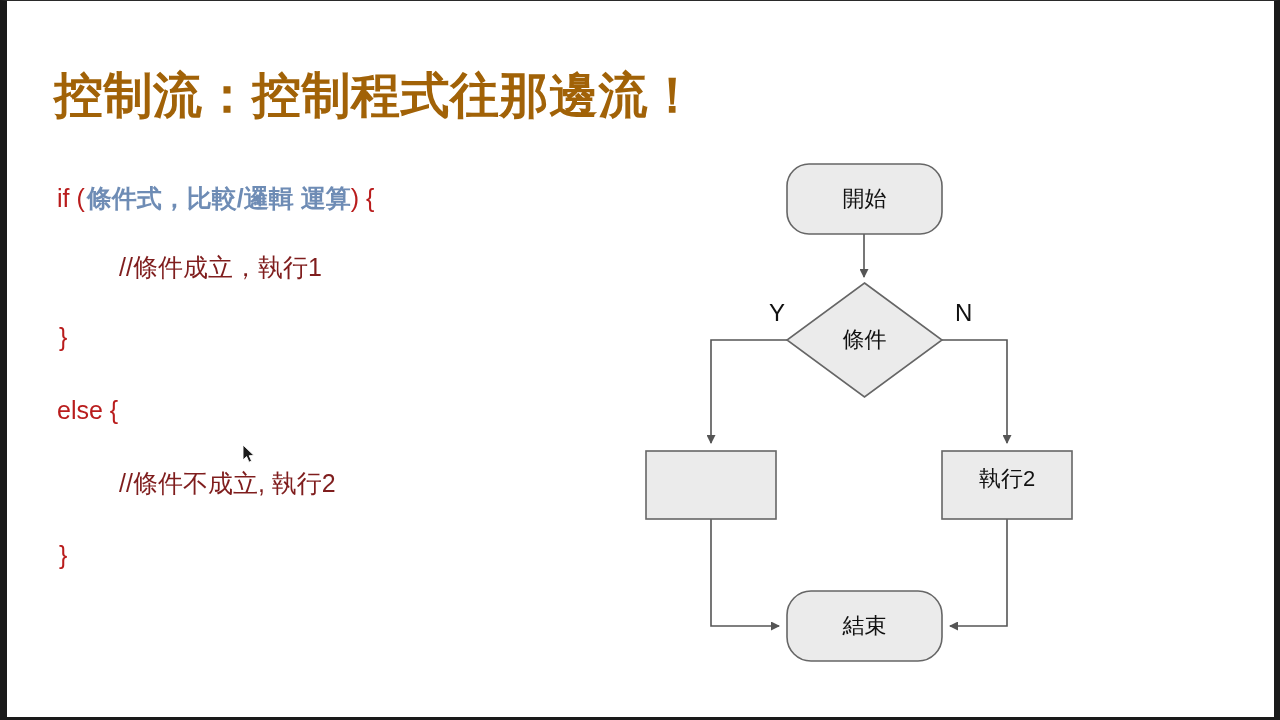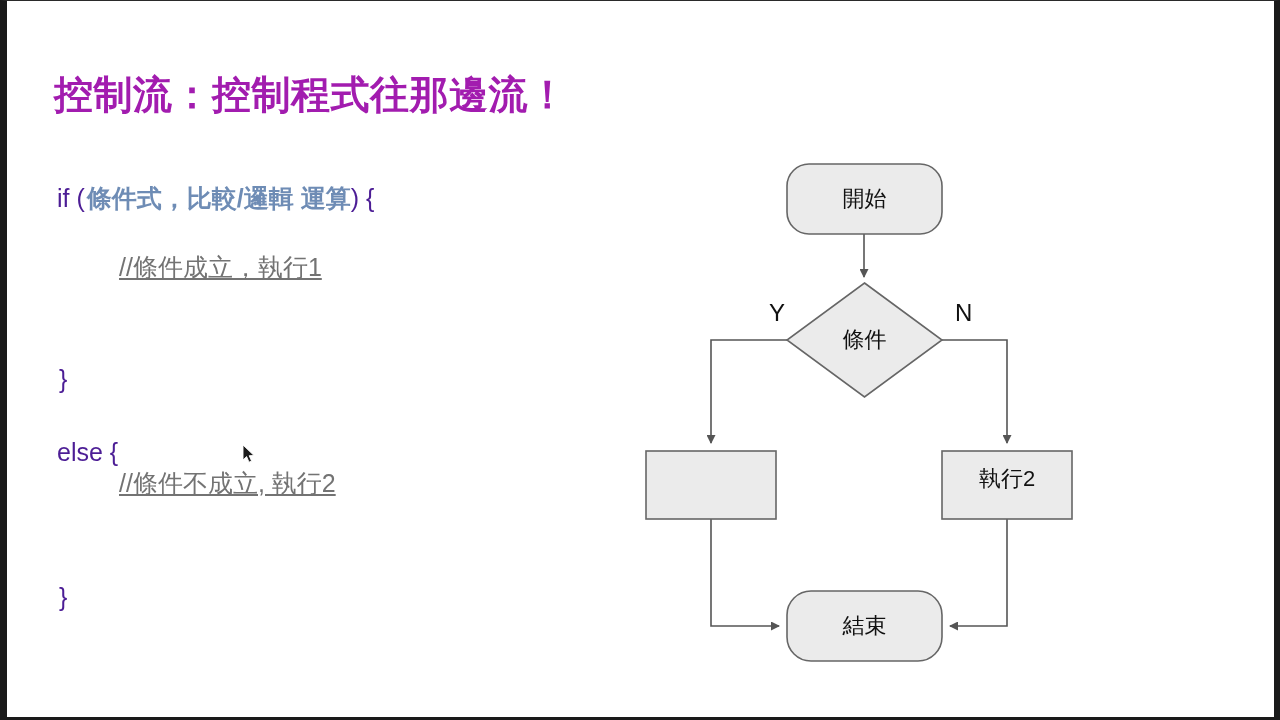--- a/index.html
+++ b/index.html
@@ -31,38 +31,38 @@
     top: 0;
     width: 1267px;
     height: 716px;
   }
 
   
   #page-title {
     position: absolute;
     left: 47px;
     top: 66px;
-    font-size: 39px;
+    font-size: 49px;
     line-height: 56px;
     font-weight: 700;
-    color: #a21caf;
+    color: #a16207;
     letter-spacing: 0.5px;
     white-space: nowrap;
   }
 
   
   .code-line {
     position: absolute;
     white-space: nowrap;
     font-size: 25px;
     line-height: 32px;
   }
-  .code-kw   { color: #4c1d95; margin-top: 42px; }
+  .code-kw   { color: #b91c1c; }
   .code-arg  { color: #6e8cb5; }
-  .code-cmt  { color: #737373; text-decoration: underline; }
+  .code-cmt  { color: #7f1d1d; }
 
   #code-if      { left: 50px;  top: 181px; }
   #code-cmt1    { left: 112px; top: 250px; }
   #code-close1  { left: 52px;  top: 320px; }
   #code-else    { left: 50px;  top: 393px; }
   #code-cmt2    { left: 112px; top: 466px; }
   #code-close2  { left: 52px;  top: 538px; }
 
   .code-if-kw   { letter-spacing: 0px; }
   .code-if-arg  { margin-left: 2px; font-weight: bold; }

